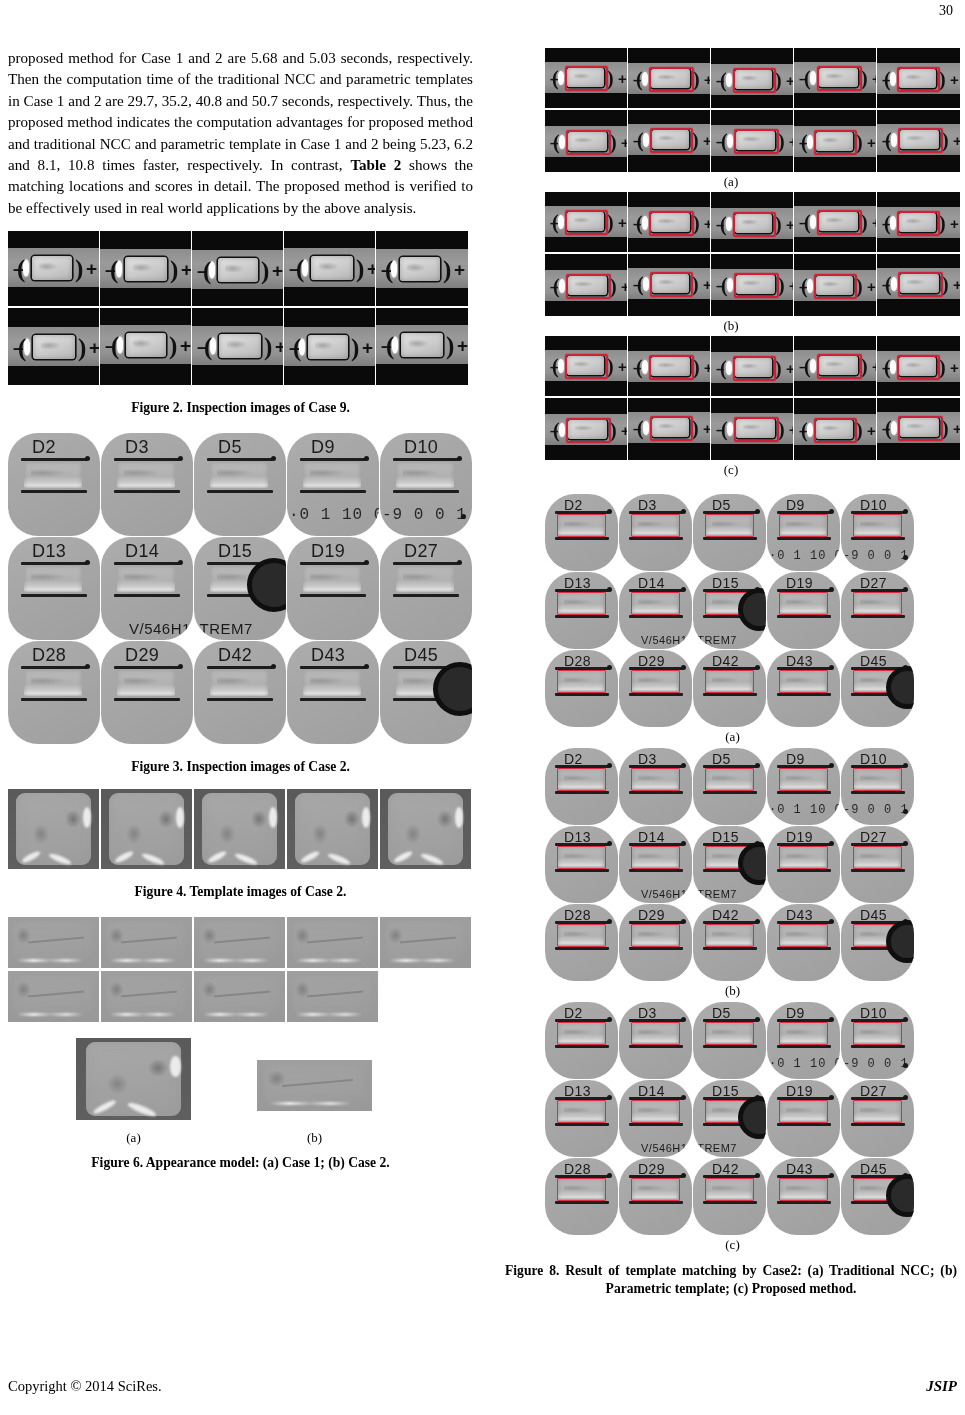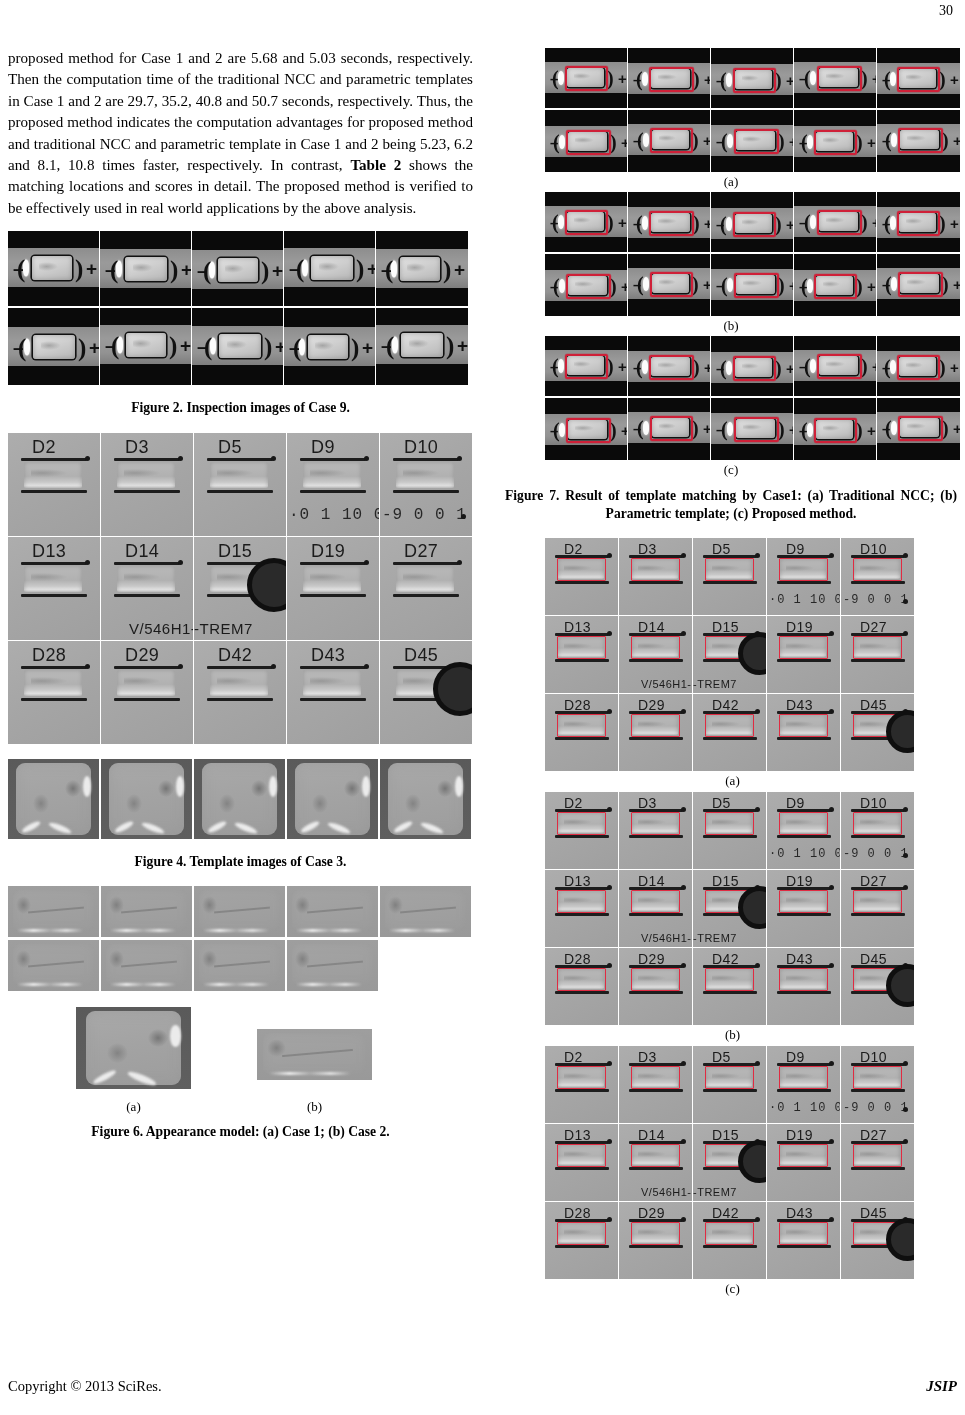--- a/index.html
+++ b/index.html
@@ -80,21 +80,21 @@
     line-height:1;
   }
   .diode .mark{
     position:absolute;border:2.1px solid #cf2038;border-radius:2px;
     box-shadow:0 0 0 .4px rgba(200,30,55,.45);
   }
 
   
   .pcb{
     background:linear-gradient(150deg,#adadad 0%,#a6a6a6 45%,#9f9f9f 100%);
-    border-right:1px solid #fff;border-bottom:1px solid #fff;
+    border-right:1px solid #fff;border-bottom:1px solid #fff;border-radius:30px;
   }
   .pcb .ref{
     position:absolute;font-family:"Liberation Sans",sans-serif;
     color:#1b1b1b;font-weight:500;letter-spacing:.4px;
   }
   .pcb .padtop,.pcb .padbot{
     position:absolute;background:#1d1d1d;border-radius:1px;
   }
   .pcb .chip{
     position:absolute;border-radius:2px;
@@ -383,20 +383,21 @@
         </div>
         <div class="cell pcb" style="width: 93px; height: 104px;">
           <div class="ref" style="left: 24px; top: 4px; font-size: 18px;">D45</div>
           <div class="padtop" style="left: 13px; top: 25px; width: 66px; height: 3px;"></div>
           <div class="padbot" style="left: 13px; top: 57px; width: 66px; height: 3px;"></div>
           <div class="chip" style="left: 16px; top: 29px; width: 58px; height: 26px;"></div>
           <div class="dot" style="left: 77px; top: 23px;"></div>
           <div class="cap" style="right: -15px; top: 21px; width: 44px; height: 44px;"></div>
         </div>
       </div>
+    <div class="caption" style="margin-top:13px;">Figure 3. Inspection images of Case 2.</div>
   </div>
 
   <div class="figblock" style="margin-top:14px;">
     <div class="grid" id="fig4grid" style="width:465px;">
         <div class="tpl tpl1" style="width: 91px; height: 80px; margin-right: 2px;">
           <div class="in"></div>
           <div class="sp1"></div>
           <div class="sp2"></div>
           <div class="gl" style="left:14%;bottom:12%;width:22%;height:7%;transform:rotate(-28deg);"></div>
           <div class="gl" style="left:44%;bottom:9%;width:26%;height:8%;transform:rotate(22deg);"></div>
@@ -428,21 +429,21 @@
         </div>
         <div class="tpl tpl1" style="width: 91px; height: 80px; margin-right: 0px;">
           <div class="in"></div>
           <div class="sp1"></div>
           <div class="sp2"></div>
           <div class="gl" style="left:14%;bottom:12%;width:22%;height:7%;transform:rotate(-28deg);"></div>
           <div class="gl" style="left:44%;bottom:9%;width:26%;height:8%;transform:rotate(22deg);"></div>
           <div class="gl" style="right:9%;top:22%;width:9%;height:26%;"></div>
         </div>
       </div>
-    <div class="caption" style="margin-top:14px;">Figure 4. Template images of Case 3.</div>
+    <div class="caption" style="margin-top:14px;">Figure 4. Template images of Case 2.</div>
   </div>
 
   <div class="figblock" style="margin-top:16px;">
     <div class="grid" id="fig5grid" style="width:465px;">
         <div class="tpl tpl2" style="width: 91px; height: 51px; margin-right: 2px;">
           <div class="in"></div>
           <div class="blob"></div>
           <div class="scr"></div>
           <div class="shine"></div>
         </div>
@@ -831,21 +832,20 @@
           <div class="cath" style="left: 14px; top: 29.5px; width: 6px; height: 14px;"></div>
           <div class="bracket" style="left: 8px; top: 29.5px; font-size: 20px;">(</div>
           <div class="bracket" style="left: 65px; top: 29.5px; font-size: 20px;">)</div>
           <div class="sign" style="left: 5px; top: 29.5px; font-size: 15px;">–</div>
           <div class="sign" style="left: 76px; top: 29.5px; font-size: 15px;">+</div>
           <div class="mark" style="left: 21px; top: 18px; width: 41px; height: 21px; border-color: rgb(207, 32, 56);"></div>
         </div>
       </div>
     <div class="sublabel" style="margin-top:2px;">(c)</div>
 
-    <div class="caption just" style="margin-top:9px;width:452px;">Figure 7. Result of template matching by Case1: (a) Traditional NCC; (b) Parametric template; (c) Proposed method.</div>
   </div>
 
   <div class="figblock" style="margin-top:16px;">
     <div id="fig8a" class="grid" style="width:375px;margin-left:40px;">
         <div class="cell pcb" style="width: 74px; height: 78px;">
           <div class="ref" style="left: 19px; top: 3px; font-size: 14px;">D2</div>
           <div class="padtop" style="left: 10px; top: 17px; width: 54px; height: 3px;"></div>
           <div class="padbot" style="left: 10px; top: 43px; width: 54px; height: 3px;"></div>
           <div class="chip" style="left: 13px; top: 21px; width: 46px; height: 20px;"></div>
           <div class="dot" style="left: 62px; top: 15px;"></div>
@@ -1228,19 +1228,20 @@
           <div class="padtop" style="left: 10px; top: 17px; width: 54px; height: 3px;"></div>
           <div class="padbot" style="left: 10px; top: 43px; width: 54px; height: 3px;"></div>
           <div class="chip" style="left: 13px; top: 21px; width: 46px; height: 20px;"></div>
           <div class="dot" style="left: 62px; top: 15px;"></div>
           <div class="mark" style="left: 12px; top: 20px; width: 47px; height: 21px;"></div>
           <div class="cap" style="right: -15px; top: 16px; width: 33px; height: 33px;"></div>
         </div>
       </div>
     <div class="sublabel" style="margin-top:1px;width:375px;margin-left:40px;">(c)</div>
 
+    <div class="caption just" style="margin-top:9px;width:452px;">Figure 8. Result of template matching by Case2: (a) Traditional NCC; (b) Parametric template; (c) Proposed method.</div>
   </div>
 </div>
 
 <div style="position:absolute;left:8px;top:1378px;width:949px;">
-  <div style="position:absolute;left:0;top:0;font-size:14.5px;">Copyright ©  2013  SciRes.</div>
+  <div style="position:absolute;left:0;top:0;font-size:14.5px;">Copyright ©  2014  SciRes.</div>
   <div style="position:absolute;right:0;top:0;font-size:15px;font-weight:bold;font-style:italic;">JSIP</div>
 </div>
 
 </body></html>

